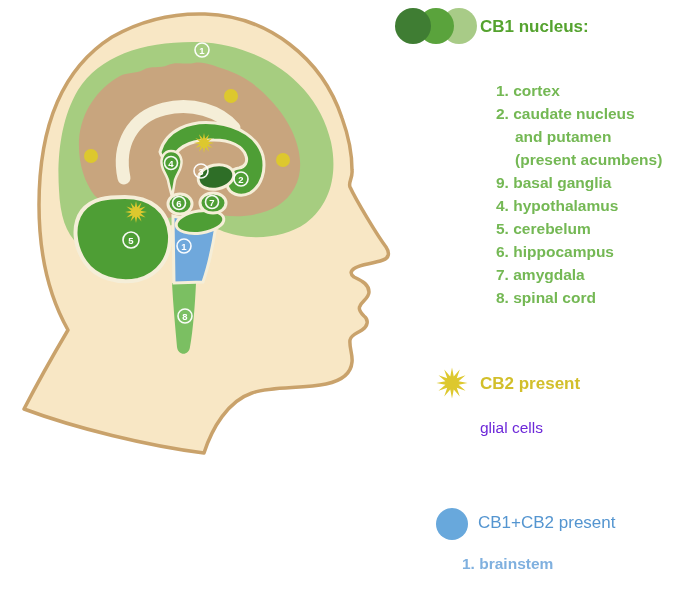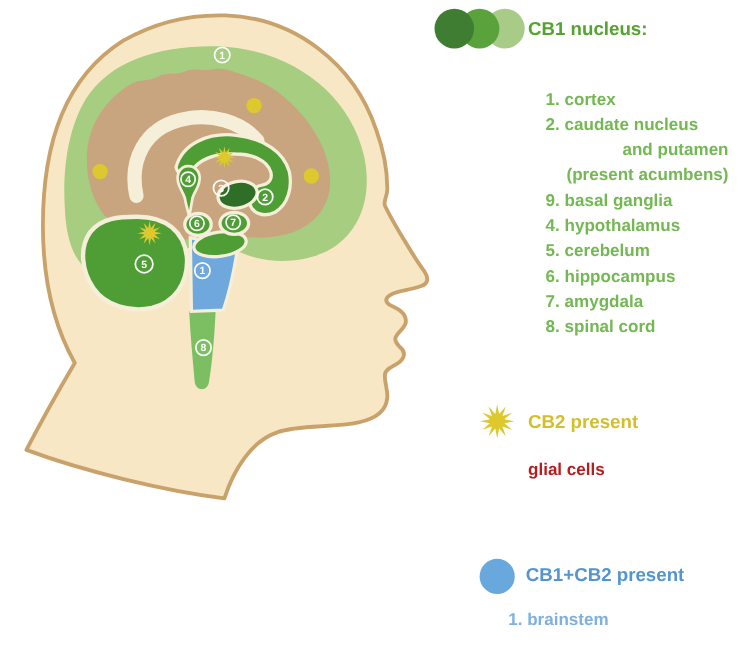--- a/index.html
+++ b/index.html
@@ -6,26 +6,26 @@
   .canvas{
     position:relative;width:680px;height:597px;background:#ffffff;overflow:hidden;
     font-family:"Liberation Sans", sans-serif;
   }
   .head-svg{position:absolute;left:0;top:0;width:400px;height:597px;}
   .legend{position:absolute;left:390px;top:0;width:290px;height:597px;}
   .legend .icon3{position:absolute;left:3px;top:6px;width:92px;height:40px;}
   .legend .cb1-title{position:absolute;left:90px;top:17px;font-size:17px;font-weight:bold;color:#55a32f;}
   .legend ul.cb1-list{position:absolute;left:90px;top:63px;margin:16px;padding:0;list-style:none;}
   .legend ul.cb1-list li{font-size:15.5px;line-height:23px;font-weight:bold;color:#74b854;white-space:nowrap;}
-  .legend ul.cb1-list li.cont{padding-left:19px;text-align:right;}
+  .legend ul.cb1-list li.cont{padding-left:19px;}
   .legend .cb2-icon{position:absolute;left:45px;top:366px;width:34px;height:34px;}
   .legend .cb2-title{position:absolute;left:90px;top:374px;font-size:17px;font-weight:bold;color:#d2bf2b;text-align:right;}
-  .legend .cb2-sub{position:absolute;left:90px;top:419px;font-size:15.5px;font-weight:bold;color:#b91c1c;}
+  .legend .cb2-sub{position:absolute;left:90px;top:419px;font-size:15.5px;font-weight:normal;color:#6d28d9;}
   .legend .cb12-icon{position:absolute;left:46px;top:508px;width:32px;height:32px;border-radius:50%;background:#68a8dc;}
-  .legend .cb12-title{position:absolute;left:88px;top:513px;font-size:17px;font-weight:bold;color:#5495d0;}
+  .legend .cb12-title{position:absolute;left:88px;top:513px;font-size:17px;font-weight:normal;color:#5495d0;}
   .legend .cb12-sub{position:absolute;left:72px;top:555px;font-size:15.5px;font-weight:bold;color:#7fb0df;}
   .marker text{fill:#ffffff;font-size:9.5px;font-weight:bold;text-anchor:middle;font-family:"Liberation Sans",sans-serif;}
   .marker circle{fill:none;stroke:#ffffff;stroke-width:1.6;opacity:0.95;}
 </style>
 </head>
 <body>
 
 <div class="canvas">
 
   <svg class="head-svg" viewBox="0 0 400 597" aria-hidden="true">

